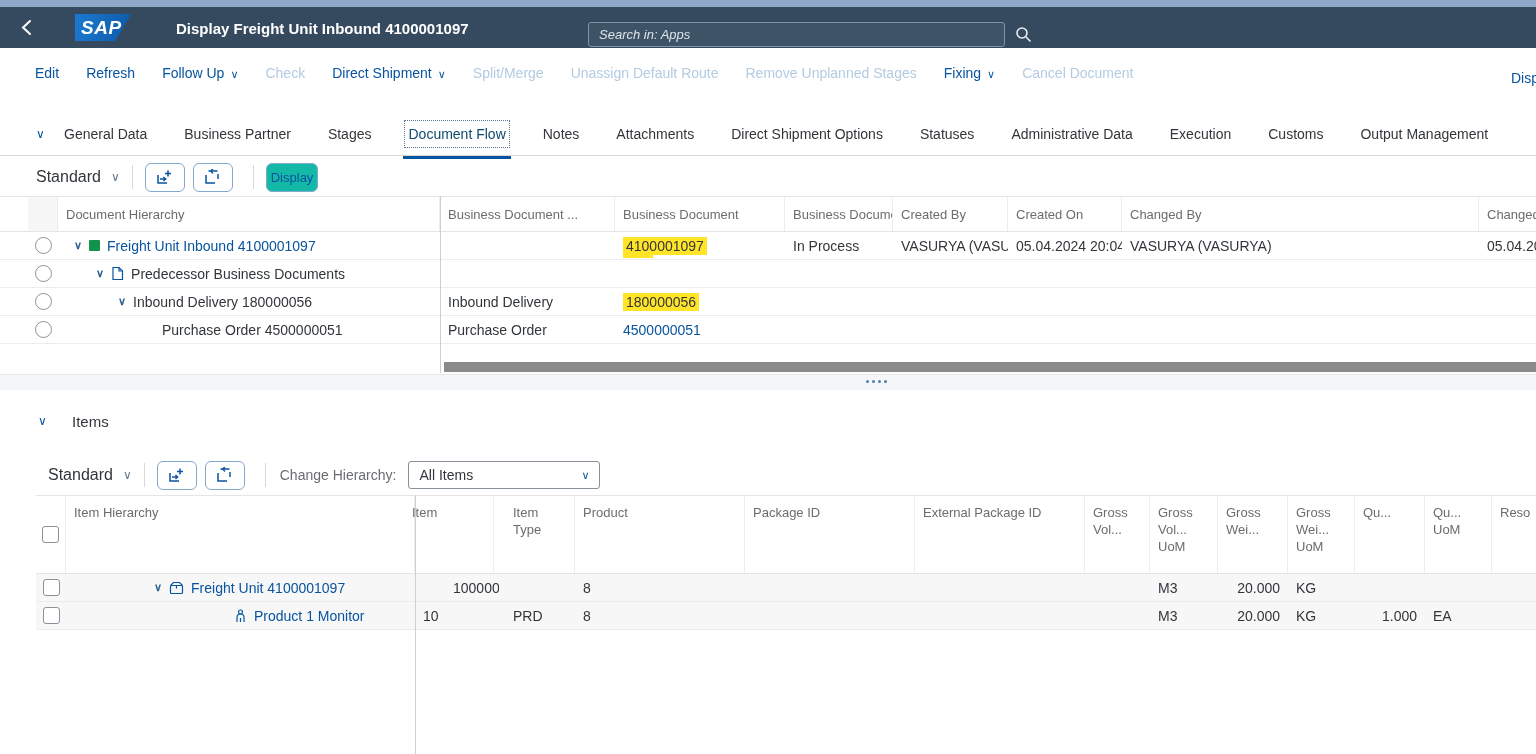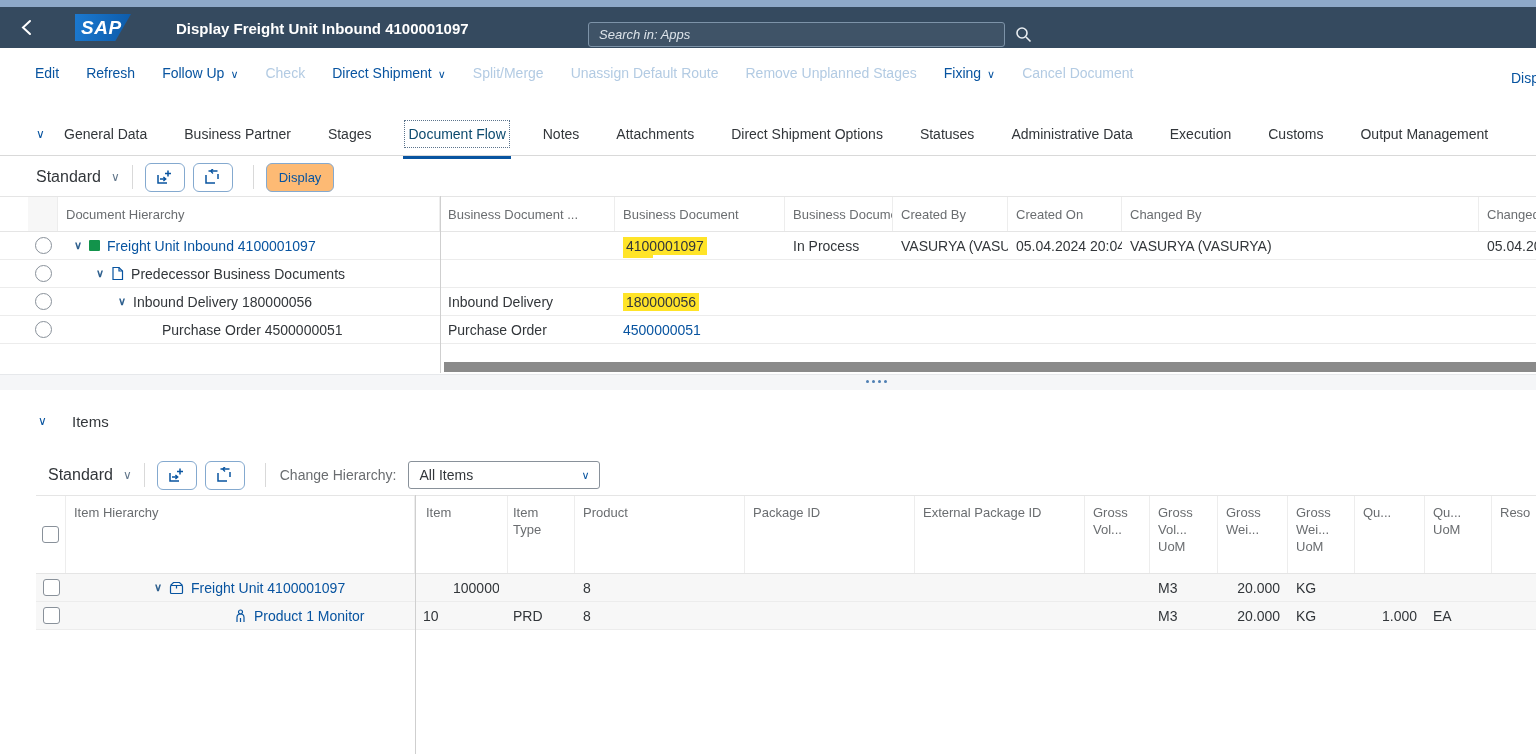--- a/index.html
+++ b/index.html
@@ -39,21 +39,21 @@
   .tab.selected{color:#0c4a6e;outline:1px dotted #5b738b;outline-offset:1px;}
   .tab.selected::after{content:"";position:absolute;left:-3px;right:-3px;bottom:-13px;height:3px;background:#0854a0;}
 
   
   .vtoolbar{display:flex;align-items:center;}
   .view-name{font-size:16px;color:#32363a;margin-right:10px;}
   .view-chev{color:#64788c;font-size:12px;}
   .tb-sep{width:1px;height:24px;background:#d9d9d9;margin:0 12px;}
   .btn-icon{width:38px;height:27px;border:1px solid #84a9cf;border-radius:6px;background:#fff;
             display:flex;align-items:center;justify-content:center;margin-right:8px;cursor:pointer;}
-  .btn-text{height:27px;padding:0 12px;border:1px solid #84a9cf;border-radius:6px;background:#fdba74;
+  .btn-text{height:27px;padding:0 4px;border:1px solid #84a9cf;border-radius:6px;background:#14b8a6;
             color:#0854a0;font-size:13px;display:flex;align-items:center;cursor:pointer;}
   .docflow-toolbar{position:absolute;left:36px;top:160px;height:34px;}
   .gray-label{color:#6a6d70;margin:0 4px 0 2px;}
   .dropdown{width:192px;height:28px;border:1px solid #89919a;border-radius:3px;background:#fff;
             display:flex;align-items:center;justify-content:space-between;padding:0 10px;
             box-sizing:border-box;margin-left:8px;cursor:pointer;}
   .dropdown .dd-chev{color:#0854a0;font-size:11px;}
 
   
   .cell{position:absolute;top:0;bottom:0;display:flex;align-items:center;padding:0 8px;
@@ -328,21 +328,21 @@
       <span class="dd-chev">∨</span>
     </span>
   </div>
 
   <div class="itable">
     <div class="ihead">
       <div class="cell hcell" style="left:0;width:30px;align-items:center;justify-content:center;padding-top:0;">
           <span class="checkbox"></span>
         </div>
       <div class="cell hcell" style="left:30px;width:349px;">Item Hierarchy</div>
-      <div class="cell hcell" style="left:382px;width:90px;">Item</div>
+      <div class="cell hcell" style="left:368px;width:90px;">Item</div>
       <div class="cell hcell" style="left:469px;width:70px;">Item Type</div>
       <div class="cell hcell" style="left:539px;width:170px;">Product</div>
       <div class="cell hcell" style="left:709px;width:170px;">Package ID</div>
       <div class="cell hcell" style="left:879px;width:170px;">External Package ID</div>
       <div class="cell hcell" style="left:1049px;width:65px;">Gross Vol...</div>
       <div class="cell hcell" style="left:1114px;width:68px;">Gross Vol... UoM</div>
       <div class="cell hcell" style="left:1182px;width:70px;">Gross Wei...</div>
       <div class="cell hcell" style="left:1252px;width:67px;">Gross Wei... UoM</div>
       <div class="cell hcell" style="left:1319px;width:70px;">Qu...</div>
       <div class="cell hcell" style="left:1389px;width:67px;">Qu... UoM</div>

